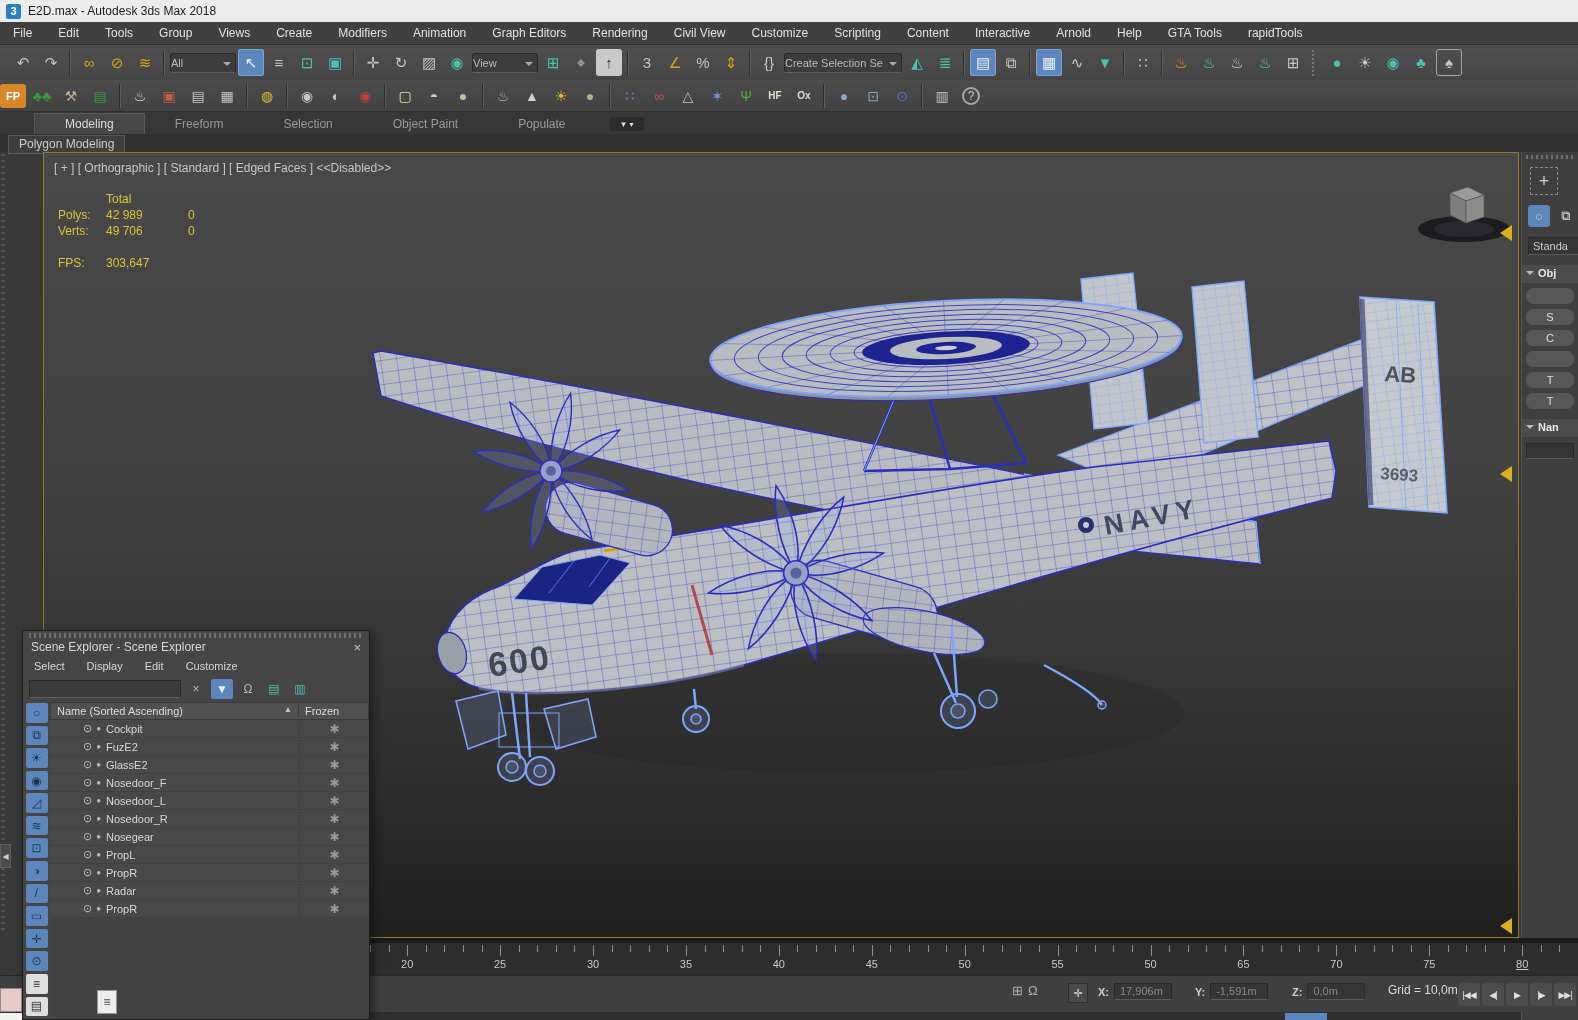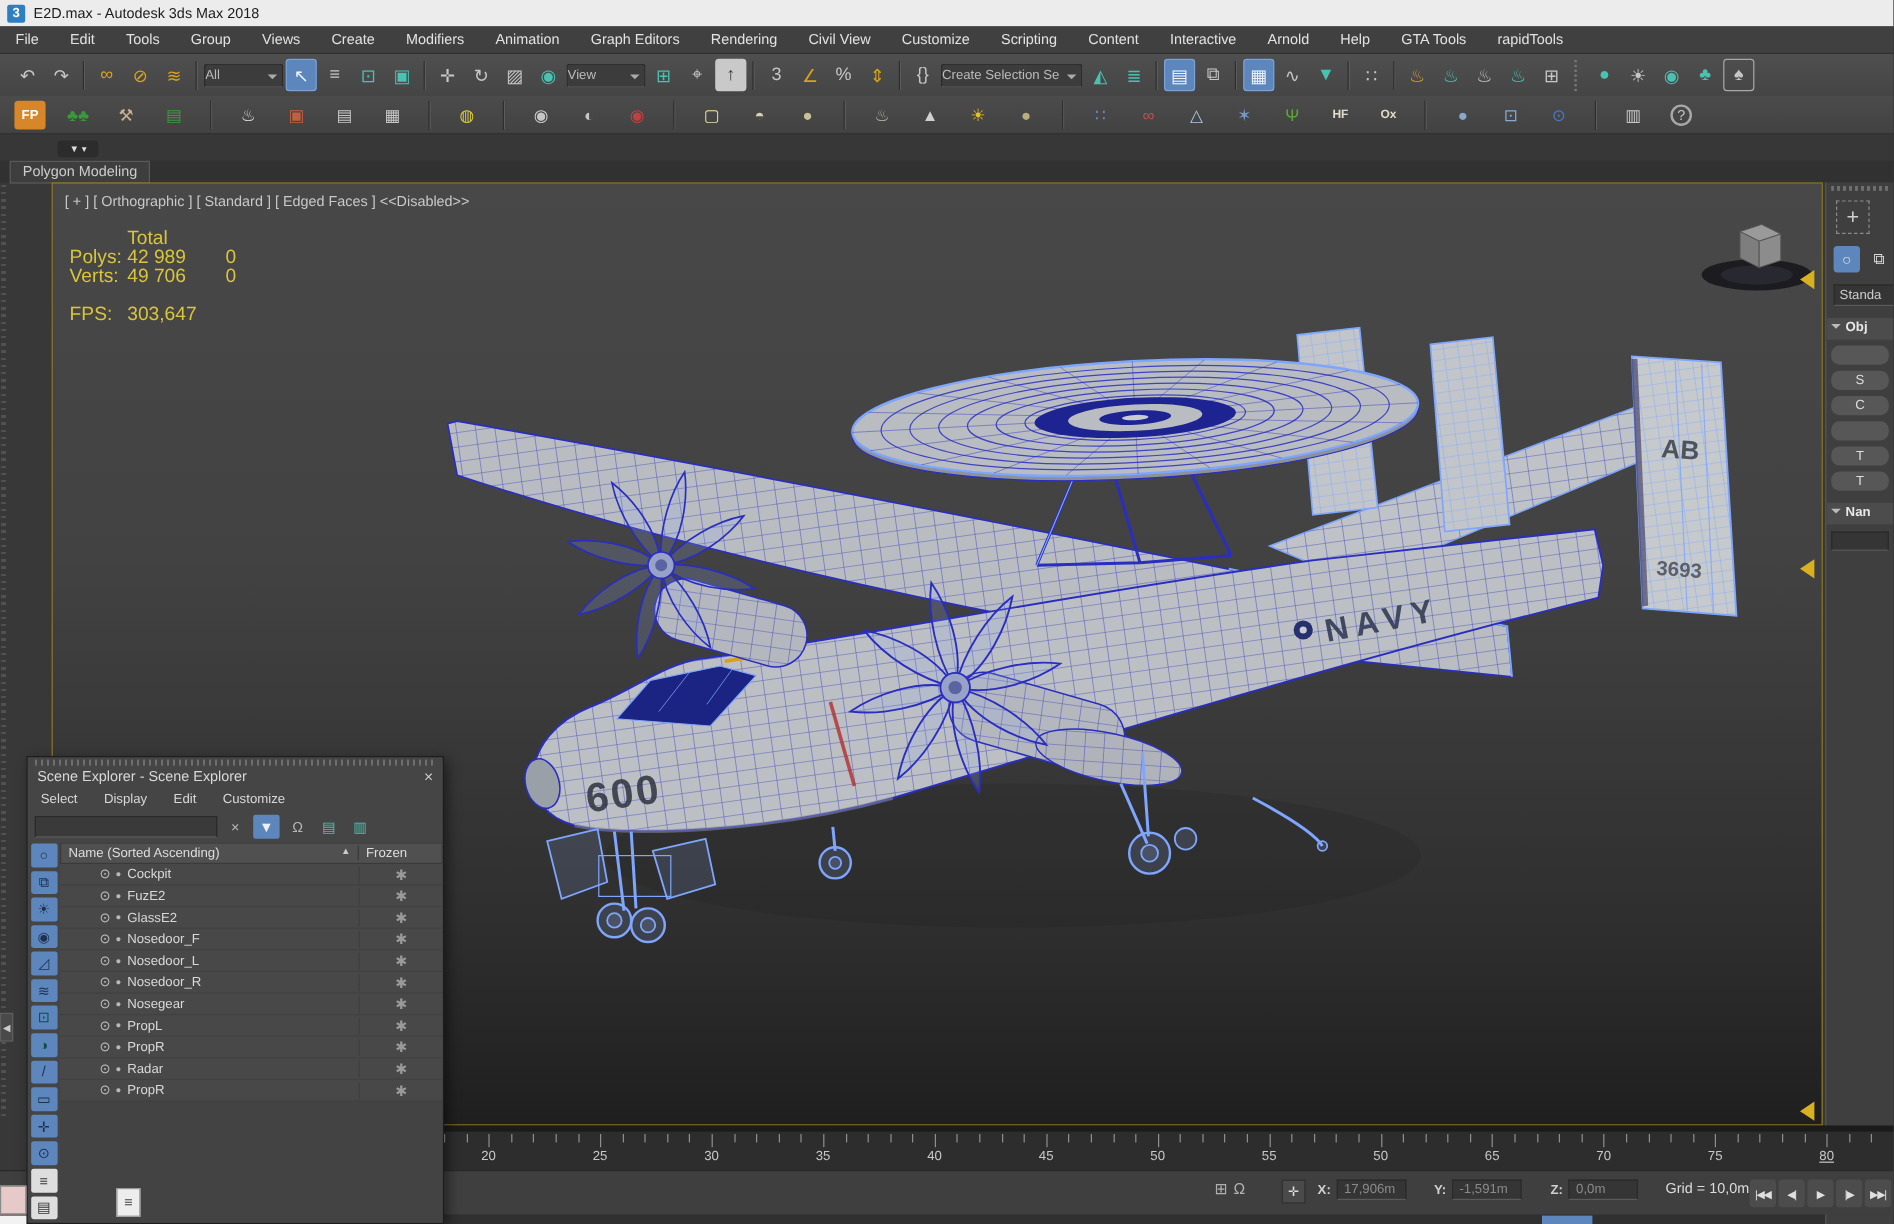--- a/index.html
+++ b/index.html
@@ -14,21 +14,21 @@
   .logo3ds { width:15px; height:15px; background:#2d7fc1; color:#fff; font-weight:bold;
     font-size:11px; display:flex; align-items:center; justify-content:center; border-radius:2px; }
   .menubar { left:0; top:22px; width:1578px; height:23px; background:#404040; display:flex;
     align-items:center; color:#e2e2e2; font-size:12px; border-bottom:1px solid #2e2e2e; }
   .mitem { padding:0 13px; height:100%; display:flex; align-items:center; cursor:default; }
 
   
   .toolbar1 { left:0; top:45px; width:1578px; height:35px; background:linear-gradient(#4f4f4f,#454545);
     display:flex; align-items:center; padding-left:10px; gap:2px; }
   .toolbar2 { left:0; top:80px; width:1578px; height:32px; background:linear-gradient(#4b4b4b,#424242);
-    display:flex; align-items:center; padding-left:12px; gap:14px; border-bottom:1px solid #303030; }
+    display:flex; align-items:center; padding-left:0; gap:3px; border-bottom:1px solid #303030; }
   .tbtn { min-width:26px; height:27px; display:flex; align-items:center; justify-content:center;
     color:#c6c6c6; font-size:15px; border-radius:3px; cursor:default; }
   .toolbar2 .tbtn { height:24px; font-size:14px; }
   .tbtn.active { background:#5d87bc; color:#eef2f8; box-shadow:inset 0 0 0 1px #7ba3d4; }
   .tbtn.dd { min-width:66px; padding:0 16px 0 0; background:#3c3c3c; border:1px solid #2a2a2a;
     border-bottom-color:#5a5a5a; font-size:11px; color:#bbb; height:20px; position:relative;
     justify-content:flex-start; white-space:nowrap; overflow:hidden; }
   .tbtn.dd::after { content:""; position:absolute; right:4px; top:8px; border:4px solid transparent;
     border-top-color:#aaa; }
   .tbtn.dd.wide { min-width:118px; max-width:118px; }
@@ -50,21 +50,21 @@
   .ribbon-dd { margin-left:14px; margin-bottom:3px; width:34px; height:14px; background:#2c2c2c;
     border-radius:3px; color:#ddd; font-size:8px; display:flex; align-items:center; justify-content:center; gap:3px; }
   .pmrow { left:0; top:134px; width:1578px; height:18px; background:#313131; }
   .pmlabel { margin-left:8px; display:inline-block; padding:1px 10px 2px; background:#3e3e3e;
     border:1px solid #5a5a5a; color:#ccc; font-size:12px; }
 
   
   .viewport { left:43px; top:152px; width:1476px; height:786px; border:1px solid #8f7a1e;
     background:linear-gradient(180deg,#484848 0%,#424242 40%,#2f2f2f 78%,#1f1f1f 100%); overflow:hidden; }
   .vp-label { position:absolute; left:10px; top:8px; color:#c8c8c8; font-size:12px; }
-  .vp-stats { position:absolute; left:14px; top:38px; color:#d8c53a; font-size:16px; line-height:16px; }
+  .vp-stats { position:absolute; left:14px; top:38px; color:#d8c53a; font-size:12px; line-height:16px; }
   .vp-stats .r { display:flex; }
   .vp-stats .c1 { width:48px; } .vp-stats .c2 { width:82px; } .vp-stats .c3 { width:40px; }
   .vp-stats .sp { height:16px; }
   .vpsvg { position:absolute; left:0; top:0; width:1474px; height:784px; }
 
   
   .sexp { left:22px; top:630px; width:348px; height:390px; background:#454545; border:1px solid #1d1d1d;
     box-shadow:3px 3px 10px rgba(0,0,0,.45); z-index:5; color:#d8d8d8; font-size:11px;
     display:flex; flex-direction:column; }
   .se-handle { height:5px; background:repeating-linear-gradient(90deg,#6e6e6e 0 2px,transparent 2px 5px); margin:2px 6px 0; }
@@ -273,20 +273,28 @@
     <span class="tbtn sep"></span>
     <span class="tbtn" style="color: rgb(136, 168, 208);">●</span>
     <span class="tbtn" style="color: rgb(136, 168, 208);">⊡</span>
     <span class="tbtn" style="color: rgb(72, 120, 200);">⊙</span>
     <span class="tbtn sep"></span>
     <span class="tbtn">▥</span>
     <span class="tbtn circ">?</span>
   </div>
 
 <div class="abs ribbontabs">
+  <div style="display:flex;align-items:flex-end;">
+
+  <span class="rtab active">Modeling</span>
+      <span class="rtab">Freeform</span>
+      <span class="rtab">Selection</span>
+      <span class="rtab">Object Paint</span>
+      <span class="rtab">Populate</span>
+    </div>
   <span class="ribbon-dd">▼ ▾</span>
 </div>
 <div class="abs pmrow">
   <span class="pmlabel">Polygon Modeling</span>
 </div>
 
 <div class="abs viewport">
   <svg class="vpsvg" viewBox="0 0 1474 784">
     <defs>
       <pattern id="meshB" width="16" height="12" patternUnits="userSpaceOnUse" patternTransform="rotate(-8)">

